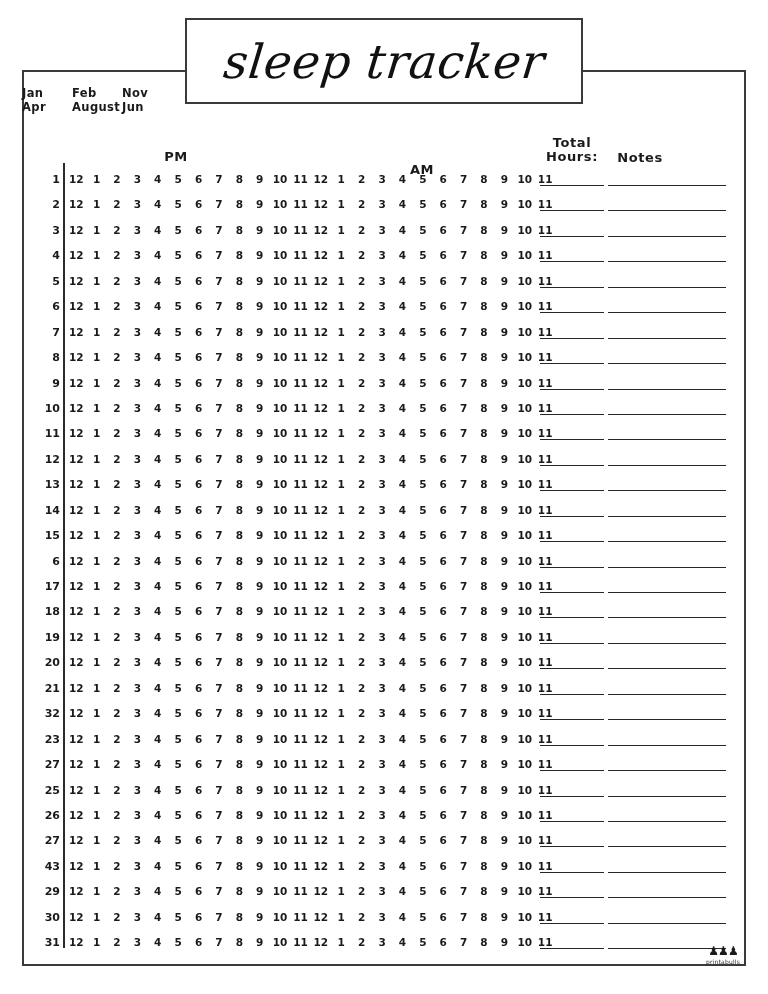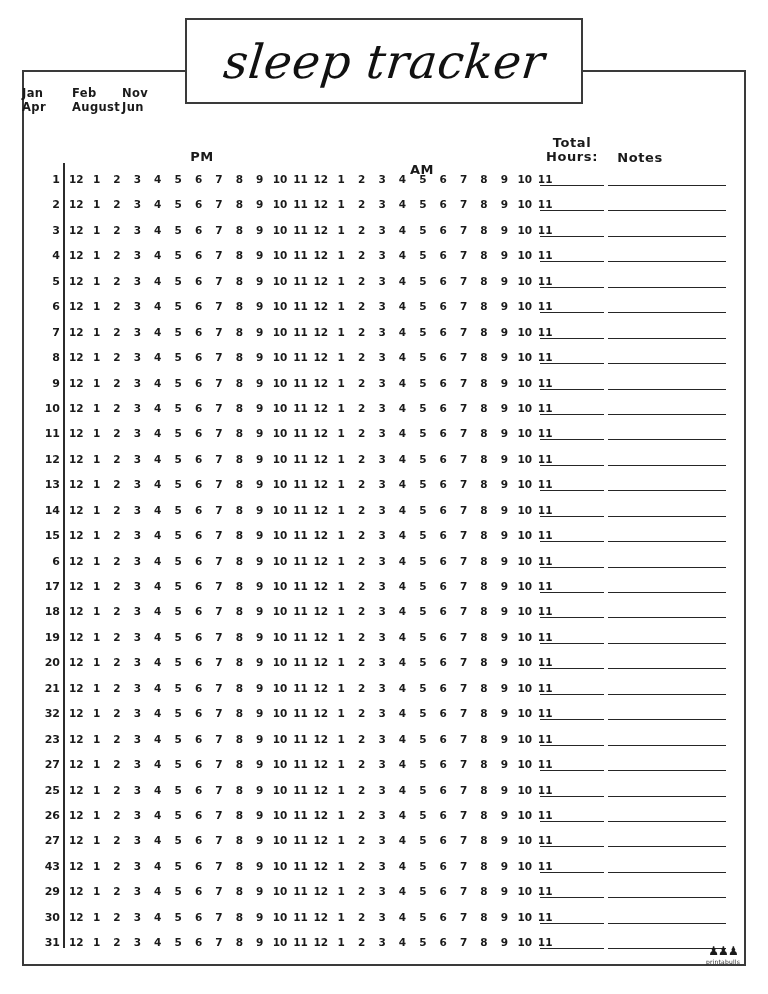--- a/index.html
+++ b/index.html
@@ -85,21 +85,21 @@
 
   
   .col-header {
     position: absolute;
     font-size: 13px;
     font-weight: bold;
     letter-spacing: 0.6px;
     color: #1a1a1a;
     text-align: center;
   }
-  #hdr-pm    { left: 158px; top: 149px; width: 36px; margin-left: 26px; }
+  #hdr-pm    { left: 158px; top: 149px; width: 36px; }
   #hdr-am    { left: 404px; top: 149px; width: 36px; margin-top: 13px; }
   #hdr-total { left: 541px; top: 136px; width: 62px; line-height: 14px; }
   #hdr-notes { left: 581px; top: 150px; width: 118px; }
 
   
   #divider {
     position: absolute;
     left: 63px;
     top: 163px;
     width: 1.6px;

